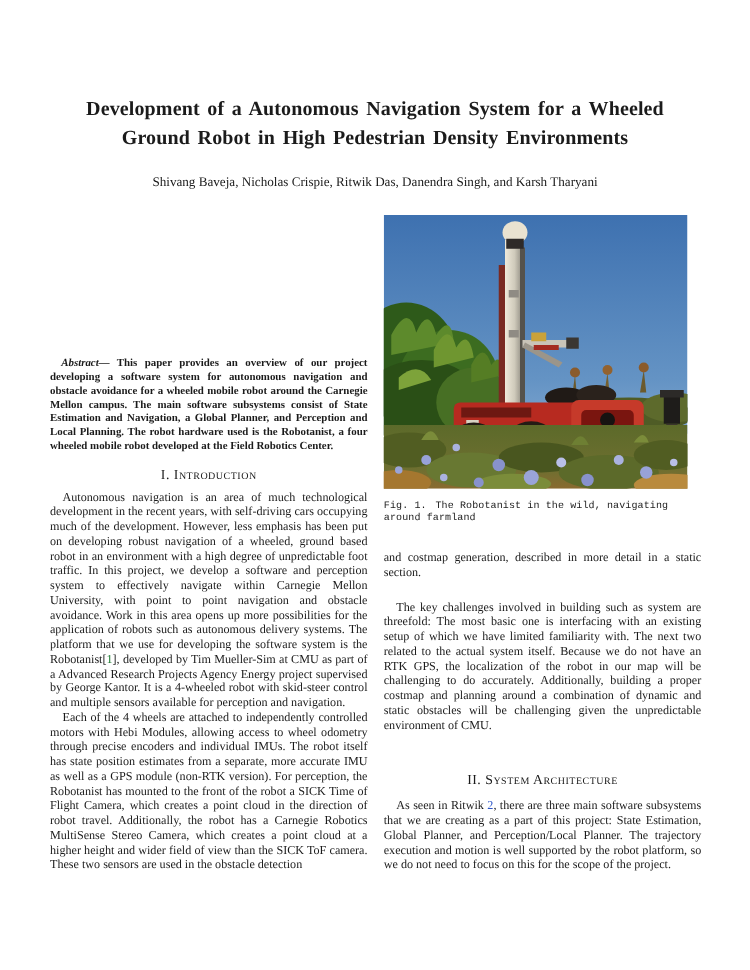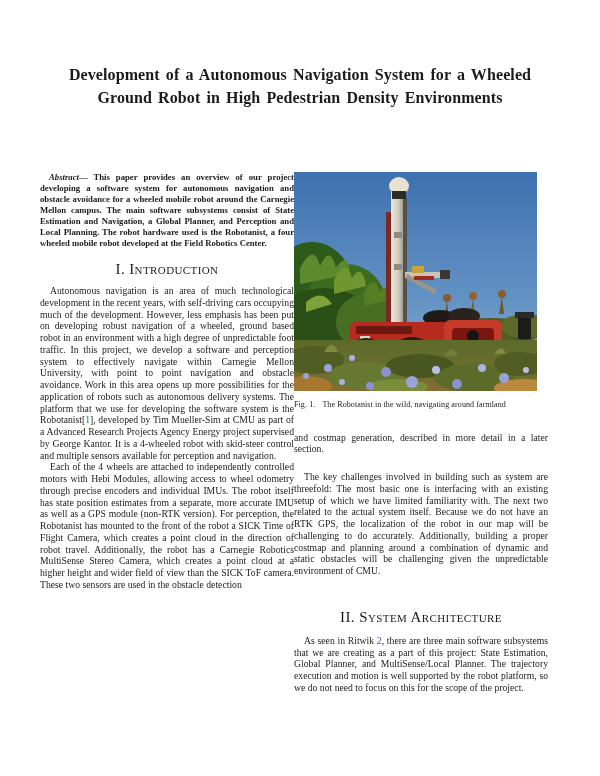--- a/index.html
+++ b/index.html
@@ -5,73 +5,74 @@
   html,body { margin:0; padding:0; background:#ffffff; }
   .page {
     position:relative;
     width:600px; height:776px;
     background:#ffffff;
     font-family:"Liberation Serif","DejaVu Serif",serif;
     color:#1b1b1b;
     overflow:hidden;
   }
   .titleblock {
-    position:absolute; top:63px; left:48px; right:48px;
+    position:absolute; top:76px; left:48px; right:48px;
     text-align:center;
   }
   .paper-title {
     font-size:16px; font-weight:bold; line-height:23px;
     letter-spacing:0.1px;
     word-spacing:2px;
   }
   .paper-authors {
     margin-top:18px; font-size:10.5px; line-height:13px;
   }
   .cols {
     position:absolute; top:172px; left:40px; width:522px;
-    display:flex; 
+    display:flex; gap:13px;align-items:flex-end;
   }
   .col { width:254px; }
   .abstract {
     font-size:8.7px; font-weight:bold; line-height:11px;
     text-align:justify; text-indent:9px;
   }
   .ab-label { font-style:italic; }
   .sec-heading {
-    font-size:15px; font-weight:normal;
+    font-size:11px; font-weight:normal;
     font-variant:small-caps; letter-spacing:0.4px;
     text-align:center; margin:12px 0 7px 0;
   }
   .sec-heading.second { margin-top:32px; margin-bottom:9px; }
   .para {
     font-size:9.7px; line-height:11.75px; text-align:justify;
   }
   .para.indent { text-indent:10px;font-family:Liberation Serif, serif; }
   .cite-link { color:#1b7a2f; }
   .fig-link  { color:#2b55c8; }
   a.ref { text-decoration:none; cursor:pointer; }
-  .figure1 { width:254px; }
+  .figure1 { width:254px;font-family:Liberation Mono, monospace; }
   .fig-photo {
     display:block; width:243px; height:219px;
   }
   .fig-caption {
     margin-top:9px; font-size:8px; line-height:9.5px;
     text-align:left; letter-spacing:0.1px;
   }
   .fig-caption .cap-label { margin-right:7px; }
   .fig-body { margin-top:22px; }
   .fig-body .para + .para { margin-top:16px; }
 </style>
 </head>
 <body>
 
 <div class="page">
 
   <div class="titleblock">
     <div class="paper-title">Development of a Autonomous Navigation System for a Wheeled Ground Robot in High Pedestrian Density Environments</div>
+    <div class="paper-authors">Shivang Baveja, Nicholas Crispie, Ritwik Das, Danendra Singh, and Karsh Tharyani</div>
   </div>
 
   <div class="cols">
 
     <div class="col">
       <div class="abstract">
         <span class="ab-label">Abstract—</span><span> This paper provides an overview of our project developing a software system for autonomous navigation and obstacle avoidance for a wheeled mobile robot around the Carnegie Mellon campus. The main software subsystems consist of State Estimation and Navigation, a Global Planner, and Perception and Local Planning. The robot hardware used is the Robotanist, a four wheeled mobile robot developed at the Field Robotics Center.</span>
       </div>
 
       <div class="sec-heading">I. Introduction</div>
@@ -210,25 +211,25 @@
             <circle cx="48" cy="210" r="3" fill="#aab2e0"></circle>
           </g>
         </svg>
 
         <div class="fig-caption">
           <span class="cap-label">Fig. 1.</span><span>The Robotanist in the wild, navigating around farmland</span>
         </div>
       </div>
 
       <div class="fig-body">
-        <div class="para">and costmap generation, described in more detail in a later section.</div>
+        <div class="para">and costmap generation, described in more detail in a static section.</div>
         <div class="para indent">The key challenges involved in building such as system are threefold: The most basic one is interfacing with an existing setup of which we have limited familiarity with. The next two related to the actual system itself. Because we do not have an RTK GPS, the localization of the robot in our map will be challenging to do accurately. Additionally, building a proper costmap and planning around a combination of dynamic and static obstacles will be challenging given the unpredictable environment of CMU.</div>
 
         <div class="sec-heading second">II. System Architecture</div>
 
         <div class="para indent">
-          <span>As seen in Ritwik </span><a class="ref fig-link">2</a><span>, there are three main software subsystems that we are creating as a part of this project: State Estimation, Global Planner, and MultiSense/Local Planner. The trajectory execution and motion is well supported by the robot platform, so we do not need to focus on this for the scope of the project.</span>
+          <span>As seen in Ritwik </span><a class="ref fig-link">2</a><span>, there are three main software subsystems that we are creating as a part of this project: State Estimation, Global Planner, and Perception/Local Planner. The trajectory execution and motion is well supported by the robot platform, so we do not need to focus on this for the scope of the project.</span>
         </div>
       </div>
 
     </div>
   </div>
 </div>
 
 </body></html>

